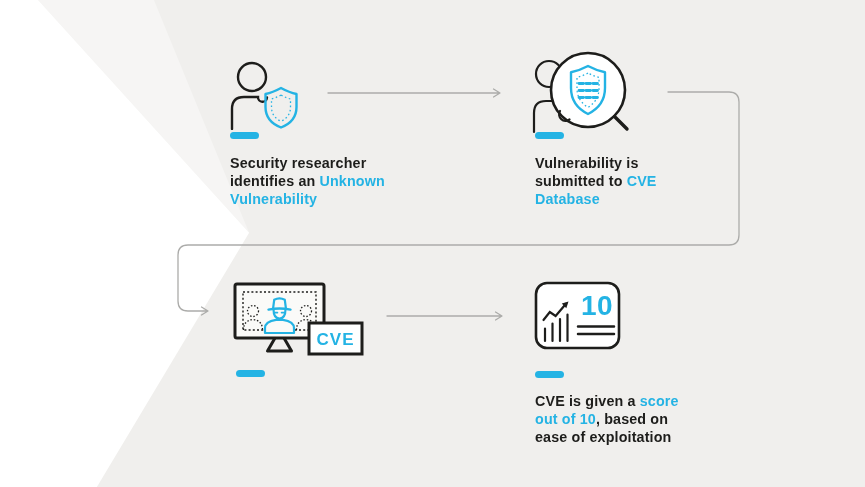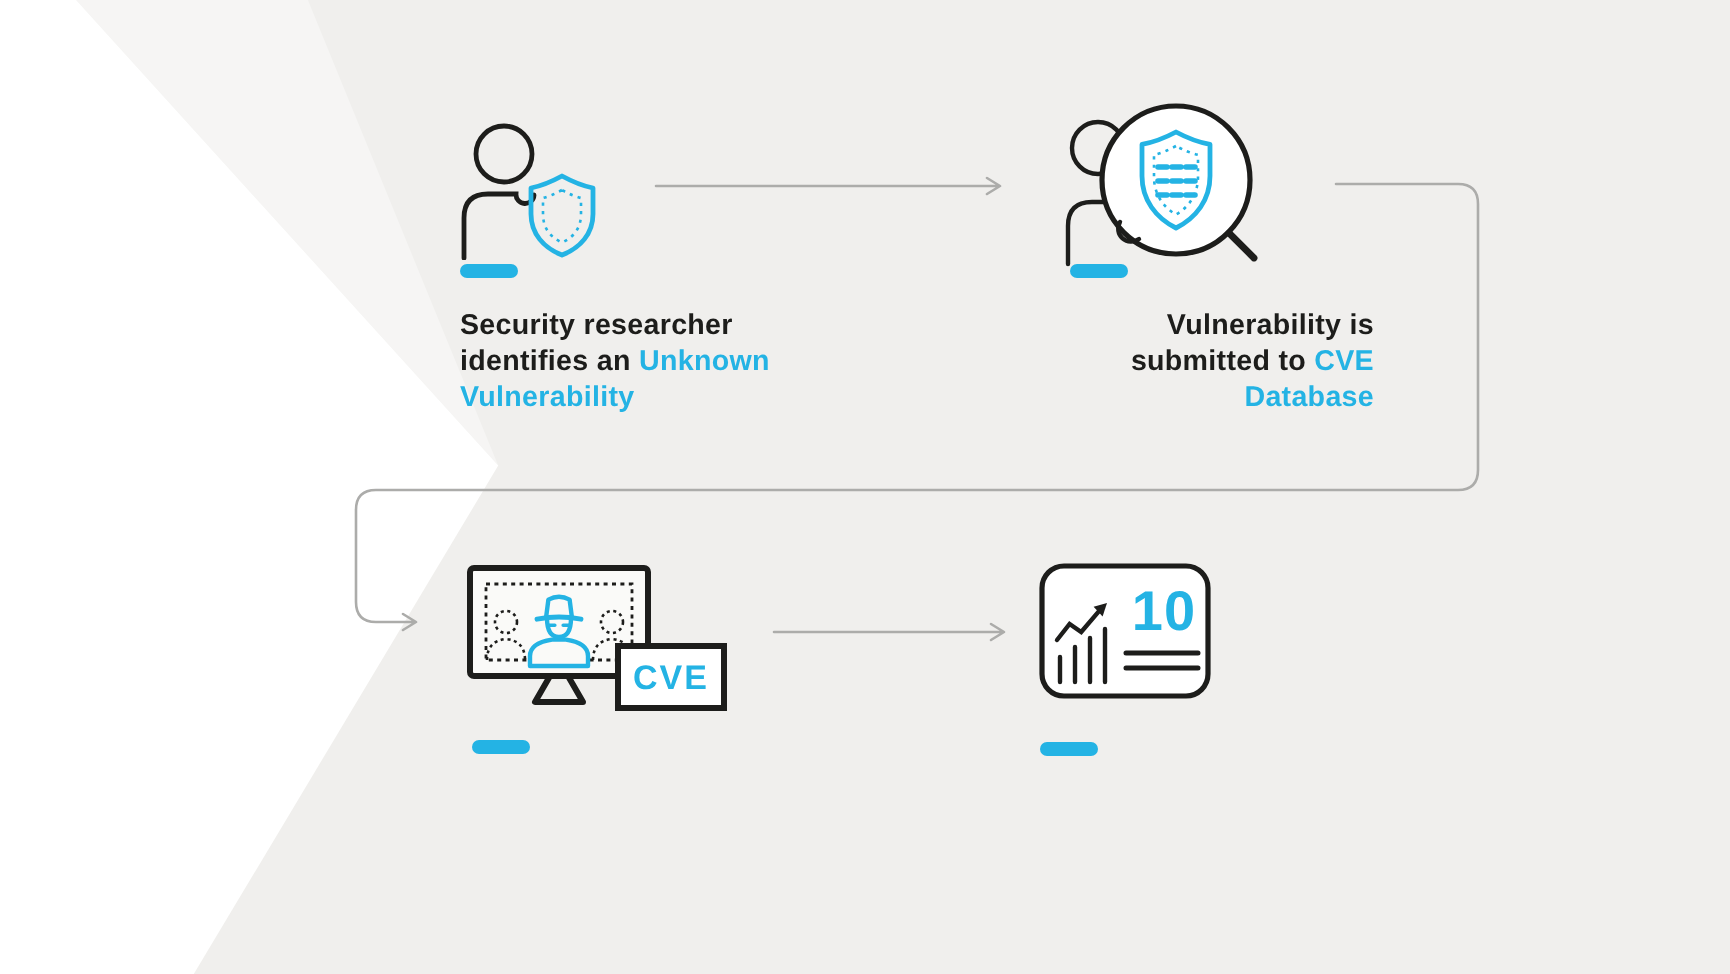--- a/index.html
+++ b/index.html
@@ -58,21 +58,21 @@
     <svg width="80" height="75" viewBox="0 0 80 75" fill="none" style="position:absolute;left:0;top:0;">
       <circle cx="27" cy="22" r="14" stroke="#1D1D1B" stroke-width="2.4"></circle>
       <path d="M7,74 V54 Q7,42 19,42 H33 A4.5,4.5 0 0 0 42,42.5" stroke="#1D1D1B" stroke-width="2.4" stroke-linecap="round"></path>
       <path d="M56,33 C50.5,36 45.5,38 40.5,39 L40.5,52 C40.5,62 47,69 56,72.5 C65,69 71.5,62 71.5,52 L71.5,39 C66.5,38 61.5,36 56,33 Z" stroke="#24B3E4" stroke-width="2.4" stroke-linejoin="round"></path>
       <path d="M56,40 C52.5,42 49.5,43.2 46.5,44 L46.5,52 C46.5,59 50,63.5 56,66.3 C62,63.5 65.5,59 65.5,52 L65.5,44 C62.5,43.2 59.5,42 56,40 Z" stroke="#24B3E4" stroke-width="1.3" stroke-dasharray="1.6 2.6"></path>
     </svg>
     <div class="divider" style="left:5px;top:77px;"></div>
     <p class="caption" style="left:5px;top:99px;width:186px;"><span>Security researcher identifies an </span><span class="accent">Unknown Vulnerability</span></p>
   </div>
 
-  <div class="step" style="left:530px;top:48px;width:200px;height:130px;text-align:right;">
+  <div class="step" style="left:530px;top:48px;width:200px;height:130px;">
     <svg width="105" height="88" viewBox="0 0 105 88" fill="none" style="position:absolute;left:0;top:0;">
       <circle cx="19" cy="26" r="13" stroke="#1D1D1B" stroke-width="2.2"></circle>
       <path d="M4,84 V65 Q4,53 16,53 H25" stroke="#1D1D1B" stroke-width="2.2" stroke-linecap="round"></path>
       <circle cx="58" cy="42" r="37" fill="#FFFFFF" stroke="#1D1D1B" stroke-width="2.6"></circle>
       <path d="M30,63 a6.5,6.5 0 0 0 9.5,8.5" stroke="#1D1D1B" stroke-width="2.2" stroke-linecap="round"></path>
       <path d="M84.5,68.5 L97,81" stroke="#1D1D1B" stroke-width="3.4" stroke-linecap="round"></path>
       <path d="M58,18 C52,21.2 46.5,23.2 41,24.2 L41,40 C41,52 48,61 58,66 C68,61 75,52 75,40 L75,24.2 C69.5,23.2 64,21.2 58,18 Z" stroke="#24B3E4" stroke-width="2.4" stroke-linejoin="round"></path>
       <path d="M58,25 C54,27.2 50.5,28.6 47,29.4 L47,40.5 C47,49 51.5,55.5 58,59.3 C64.5,55.5 69,49 69,40.5 L69,29.4 C65.5,28.6 62,27.2 58,25 Z" stroke="#24B3E4" stroke-width="1.3" stroke-dasharray="1.6 2.6"></path>
       <g stroke="#24B3E4" stroke-width="2.8" stroke-linecap="round">
         <path d="M49,35.5 H53.5 M56,35.5 H60.5 M63,35.5 H67.5"></path>
@@ -101,29 +101,30 @@
         <path d="M42,29 L43.2,19.8 Q48.5,17 53.8,19.8 L55,29" fill="#FAFAF8" stroke="#24B3E4" stroke-width="2.2" stroke-linejoin="round"></path>
         <path d="M37.5,29.6 Q48.5,27.4 59.5,29.6" stroke="#24B3E4" stroke-width="2.4" stroke-linecap="round"></path>
         <path d="M43.5,32.6 H46.4 M50.6,32.6 H53.5" stroke="#24B3E4" stroke-width="1.8" stroke-linecap="round"></path>
       </g>
       <rect x="78" y="43" width="53" height="31" fill="#FFFFFF" stroke="#1D1D1B" stroke-width="3"></rect>
       <text x="104.5" y="64.5" text-anchor="middle" font-size="17" letter-spacing="1" fill="#24B3E4">CVE</text>
     </svg>
     <div class="divider" style="left:5px;top:90px;"></div>
   </div>
 
-  <div class="step" style="left:513px;top:278px;width:200px;height:170px;">
+  <div class="step" style="left:528px;top:278px;width:200px;height:170px;">
     <svg width="100" height="75" viewBox="0 0 100 75" fill="none" style="position:absolute;left:0;top:0;">
       <rect x="8" y="5" width="83" height="65" rx="11" fill="#FFFFFF" stroke="#1D1D1B" stroke-width="2.6"></rect>
       <g stroke="#1D1D1B" stroke-width="2.2" stroke-linecap="round">
         <path d="M17,50.5 V63 M24.5,45.5 V63 M32,41 V63 M39.5,36.5 V63"></path>
         <path d="M15.5,42 L21.8,34 L27.6,38 L38,25.8"></path>
       </g>
       <path d="M40.5,23.5 L33.8,25.4 L38.3,30.2 Z" fill="#1D1D1B"></path>
       <text x="69" y="37" text-anchor="middle" font-size="28" letter-spacing="0.5" fill="#24B3E4">10</text>
       <g stroke="#1D1D1B" stroke-width="2.5" stroke-linecap="round">
         <path d="M50,48.5 H86 M50,56 H86"></path>
       </g>
     </svg>
     <div class="divider" style="left:7px;top:93px;"></div>
+    <p class="caption" style="left:7px;top:114px;width:165px;"><span>CVE is given a </span><span class="accent">score out of 10</span><span>, based on ease of exploitation</span></p>
   </div>
 
 </div>
 
 </body></html>

